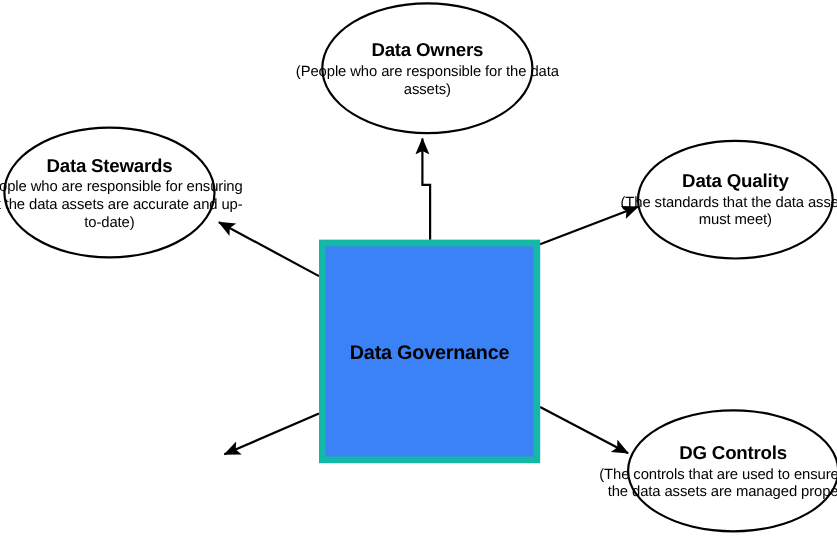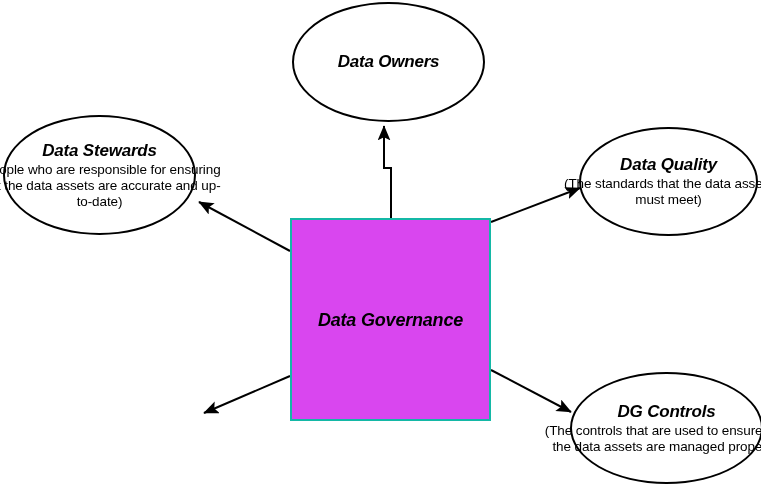--- a/index.html
+++ b/index.html
@@ -40,30 +40,29 @@
     border: 2px solid #000000;
     border-radius: 50%;
     background: #ffffff;
   }
   .ellipse-node .node-body {
     position: relative;
     width: 136%;
     left: 0;
   }
   .square-node {
-    border: 2px solid #14b8a6;
-    background: #d946ef;
+    border: 6px solid #14b8a6;
+    background: #3b82f6;
   }
   .node-title {
     font-weight: bold;
     font-size: 17px;
     line-height: 20px;
     letter-spacing: -0.2px;
     white-space: nowrap;
-    font-style: italic;
   }
   .node-desc {
     font-size: 13.5px;
     line-height: 16px;
     letter-spacing: -0.1px;
     margin-top: 1px;
   }
   .square-node .node-title {
     font-size: 18px;
   }
@@ -105,20 +104,21 @@
     </g>
 
     <g>
       <path d="M491,370 L571,412" fill="none" stroke="#000000" stroke-width="2" marker-end="url(#arrowhead)"></path>
     </g>
   </svg>
 
   <div class="node ellipse-node" id="node-data-owners">
     <div class="node-body">
       <div class="node-title">Data Owners</div>
+      <div class="node-desc">(People who are responsible for the data assets)</div>
     </div>
   </div>
 
   <div class="node ellipse-node" id="node-data-stewards">
     <div class="node-body">
       <div class="node-title">Data Stewards</div>
       <div class="node-desc">(People who are responsible for ensuring that the data assets are accurate and up-to-date)</div>
     </div>
   </div>
 

